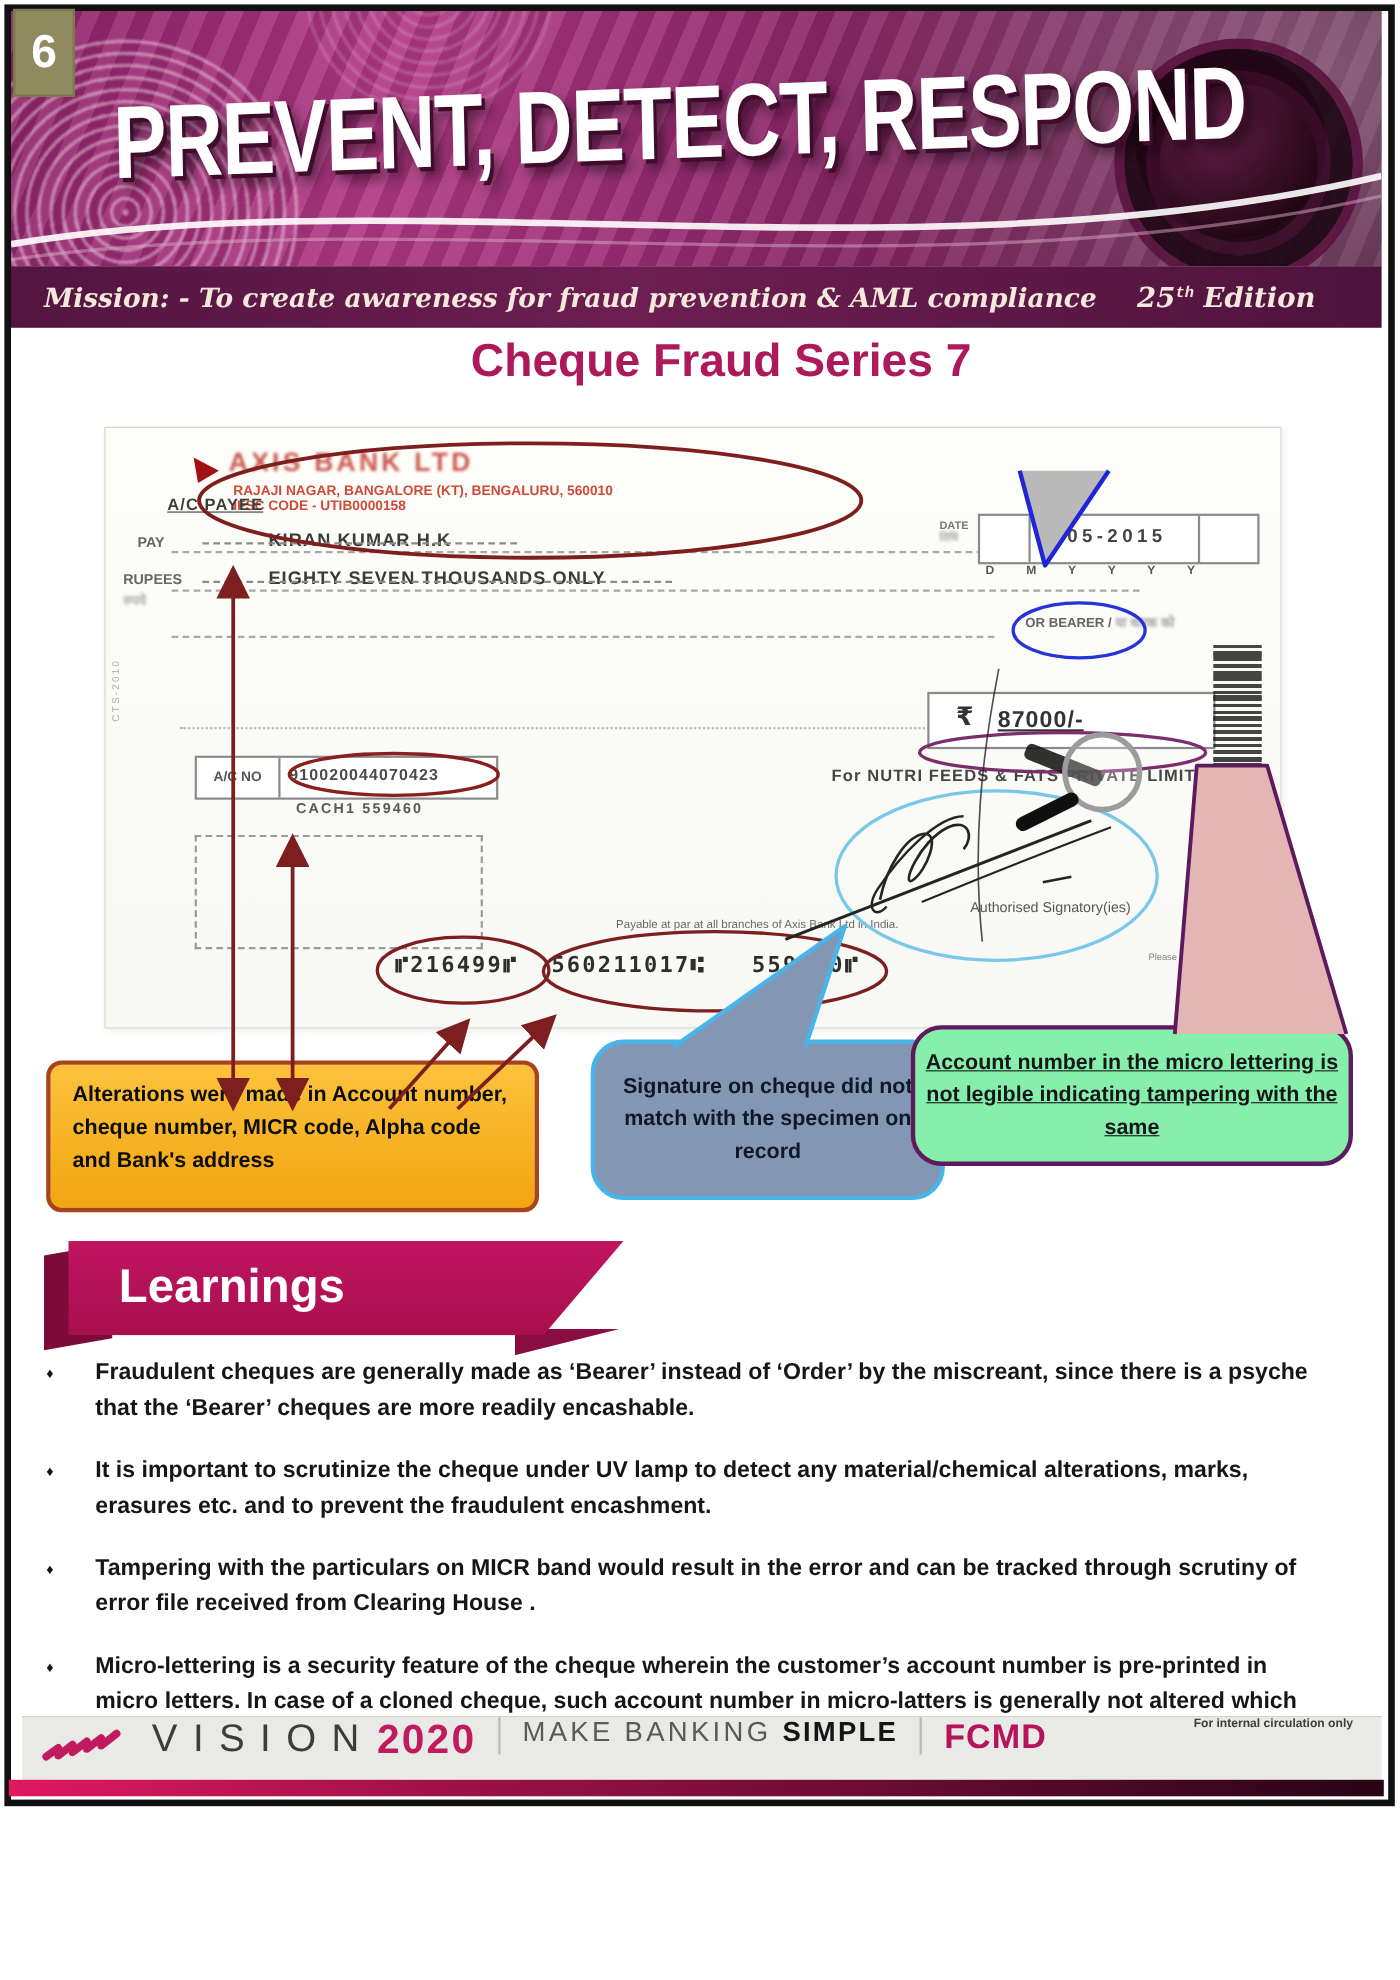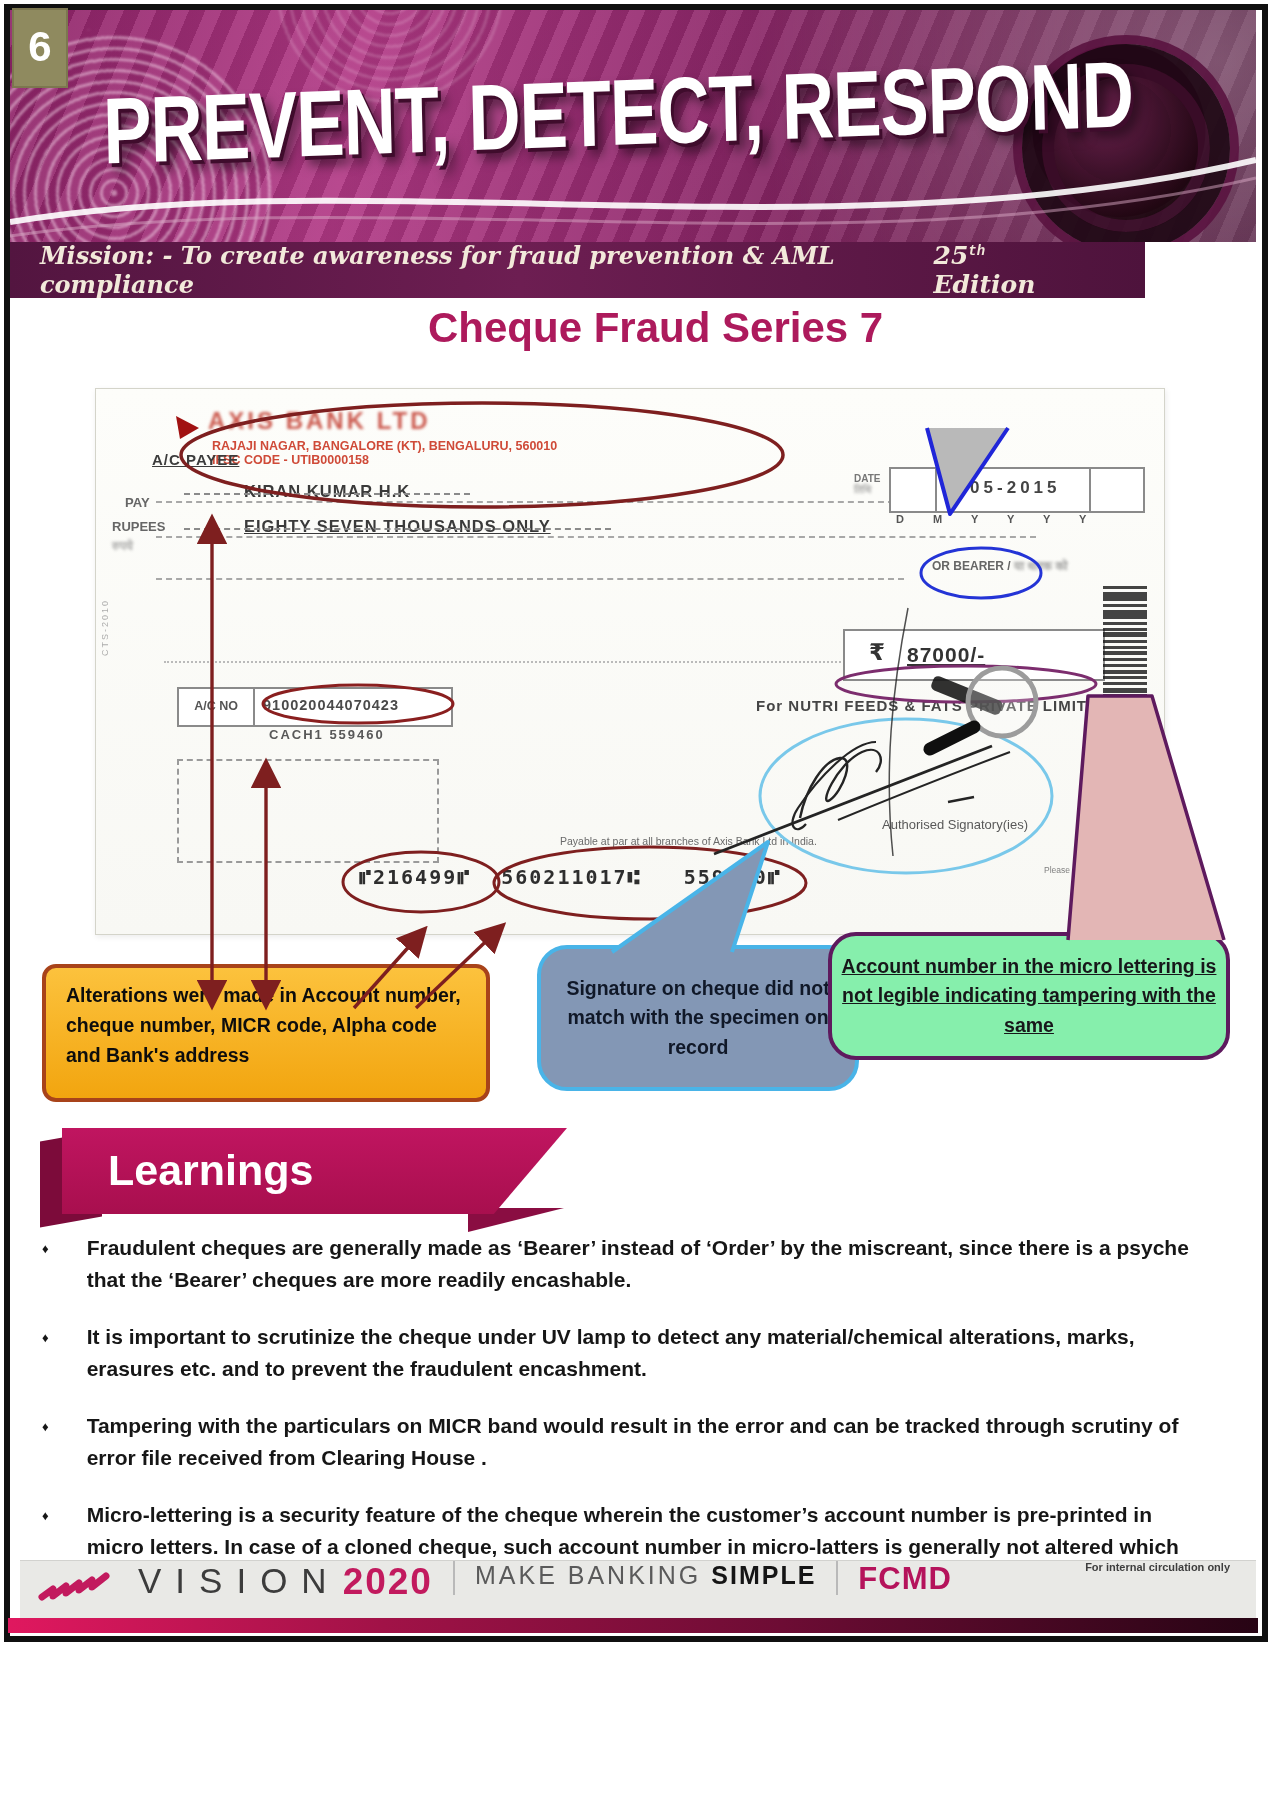--- a/index.html
+++ b/index.html
@@ -25,52 +25,52 @@
   .fingerprint.fp2{left:260px;top:-140px;width:240px;height:240px;opacity:.35;}
   .lens{position:absolute;right:26px;top:34px;width:168px;height:168px;border-radius:50%;
       border:20px solid #1d0713;box-shadow:0 0 0 9px #5a1340, inset 0 0 0 12px #370c26;
       background:radial-gradient(circle at 38% 32%, #6e2250, #150409 72%);opacity:.9;}
   .banner-title{position:absolute;left:0;right:30px;top:62px;text-align:center;color:#fff;
       font:bold 71px "Liberation Sans",sans-serif;letter-spacing:-1px;white-space:nowrap;
       transform:scale(1.02,1.32) rotate(-1.6deg);
       text-shadow:3px 3px 0 #3f0c2c, 7px 7px 10px rgba(0,0,0,.55);}
   .swoosh{position:absolute;left:0;top:0;}
   
-  .mission{position:absolute;left:10px;top:242px;width:1135px;height:56px;
+  .mission{position:absolute;left:10px;top:242px;width:1246px;height:56px;
       background:linear-gradient(90deg,#531540,#6d1e52 45%,#4e133c);
       display:flex;align-items:center;color:#f2e9da;
       font:bold italic 24px "DejaVu Serif","Liberation Serif",serif;}
   .mission .mtext{margin-left:30px;}
   .mission .medition{margin-left:auto;margin-right:60px;font-size:25px;}
   .mission sup{font-size:14px;font-family:Liberation Mono, monospace;}
   
   .article-title{position:absolute;left:428px;top:304px;color:#ad1a5c;
       font:bold 42px "Liberation Sans",sans-serif;letter-spacing:0;}
   
   .cheque{position:absolute;left:95px;top:388px;width:1068px;height:545px;
       background:linear-gradient(180deg,#fdfdfa,#f8f8f4);border:1px solid #d4d4ca;
       box-shadow:1px 2px 6px rgba(0,0,0,.08);filter:none;}
   .hindi{filter:blur(1.6px);opacity:.6;}
   .bankname{position:absolute;left:112px;top:18px;color:#c23b2e;
       font:bold 24px "Liberation Sans",sans-serif;letter-spacing:3px;filter:blur(1.4px);opacity:.85;}
   .bankaddr{position:absolute;left:116px;top:50px;color:#cf4a38;line-height:16px;
       font:bold 12.5px "Liberation Sans",sans-serif;filter:blur(.45px);}
   .acpayee{position:absolute;left:56px;top:62px;color:#3c3c3c;text-decoration:underline;
       font:bold 15px "Liberation Sans",sans-serif;letter-spacing:1px;filter:blur(.35px);}
-  .paylbl{position:absolute;left:18px;top:106px;color:#666;font:bold 13px "Liberation Sans",sans-serif;filter:blur(.3px);padding-left:11px;}
+  .paylbl{position:absolute;left:18px;top:96px;color:#666;font:bold 13px "Liberation Sans",sans-serif;filter:blur(.3px);padding-left:11px;}
   .dash-line{position:absolute;border-top:2px dashed #9a9a9a;opacity:.85;}
   .dot-line{position:absolute;border-top:2px dotted #ababab;opacity:.8;}
   .payee-name{position:absolute;left:148px;top:93px;color:#3a3a3a;
       font:bold 16.5px "Liberation Sans",sans-serif;letter-spacing:1px;filter:blur(.35px);}
   .strike::after{content:"";position:absolute;left:-60px;right:-60px;top:56%;
       border-top:2px dashed #8a8a8a;}
   .ruplbl{position:absolute;left:16px;top:130px;color:#666;font:bold 13px "Liberation Sans",sans-serif;filter:blur(.3px);}
   .ruphin{position:absolute;left:16px;top:148px;color:#777;font:bold 12px "Liberation Sans",sans-serif;}
   .words{position:absolute;left:148px;top:128px;color:#3a3a3a;
-      font:bold 16.5px "Liberation Sans",sans-serif;letter-spacing:1px;filter:blur(.35px);text-decoration:underline;}
+      font:bold 16.5px "Liberation Sans",sans-serif;letter-spacing:1px;filter:blur(.35px);}
   .datelbl{position:absolute;left:758px;top:84px;color:#777;font:bold 10px/11px "Liberation Sans",sans-serif;filter:blur(.3px);}
   .datebox{position:absolute;left:793px;top:78px;width:252px;height:42px;border:2px solid #8a8a8a;background:#fff;}
   .datebox .cell-l{position:absolute;left:44px;top:0;bottom:0;border-left:2px solid #8a8a8a;}
   .datebox .cell-r{position:absolute;left:198px;top:0;bottom:0;border-left:2px solid #8a8a8a;}
   .dateval{position:absolute;left:56px;top:9px;color:#444;font:bold 17px "Liberation Sans",sans-serif;
       letter-spacing:4px;filter:blur(.4px);}
   .dateletters{position:absolute;left:800px;top:124px;color:#555;letter-spacing:13px;
       font:bold 11px "Liberation Sans",sans-serif;filter:blur(.4px);}
   .bearer{position:absolute;left:836px;top:168px;color:#666;font:bold 12px "Liberation Sans",sans-serif;filter:blur(.4px);}
   .payhin{position:absolute;left:772px;top:242px;color:#666;font:bold 11px "Liberation Sans",sans-serif;}

